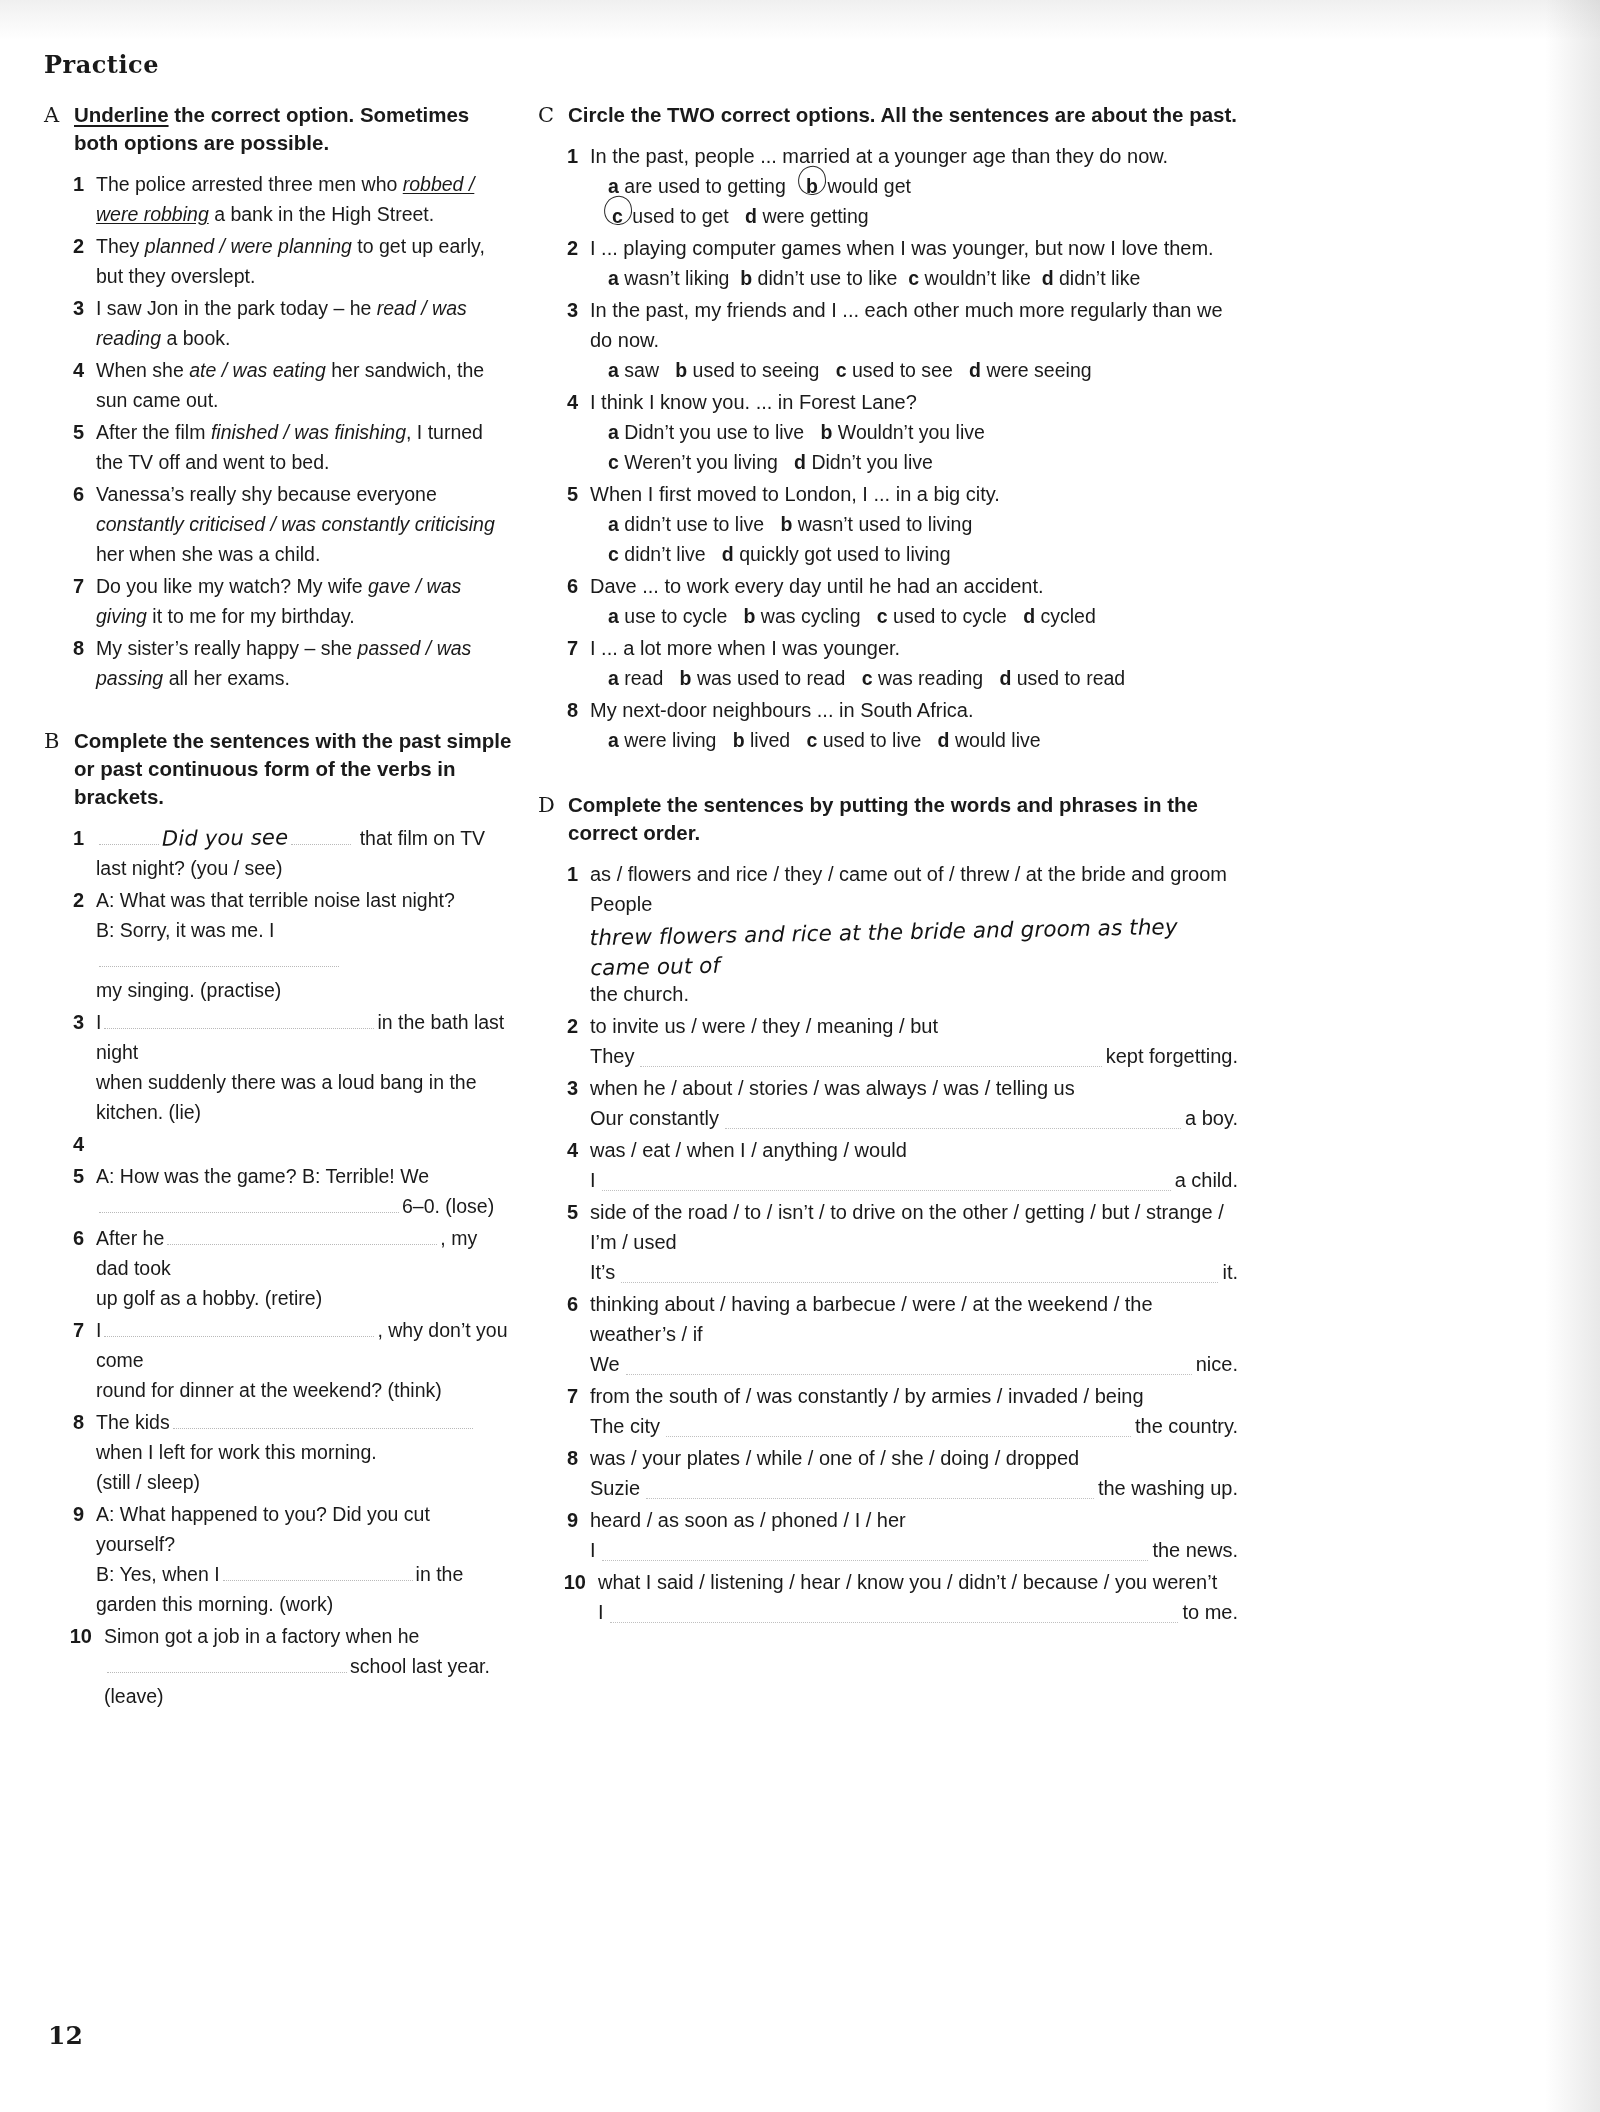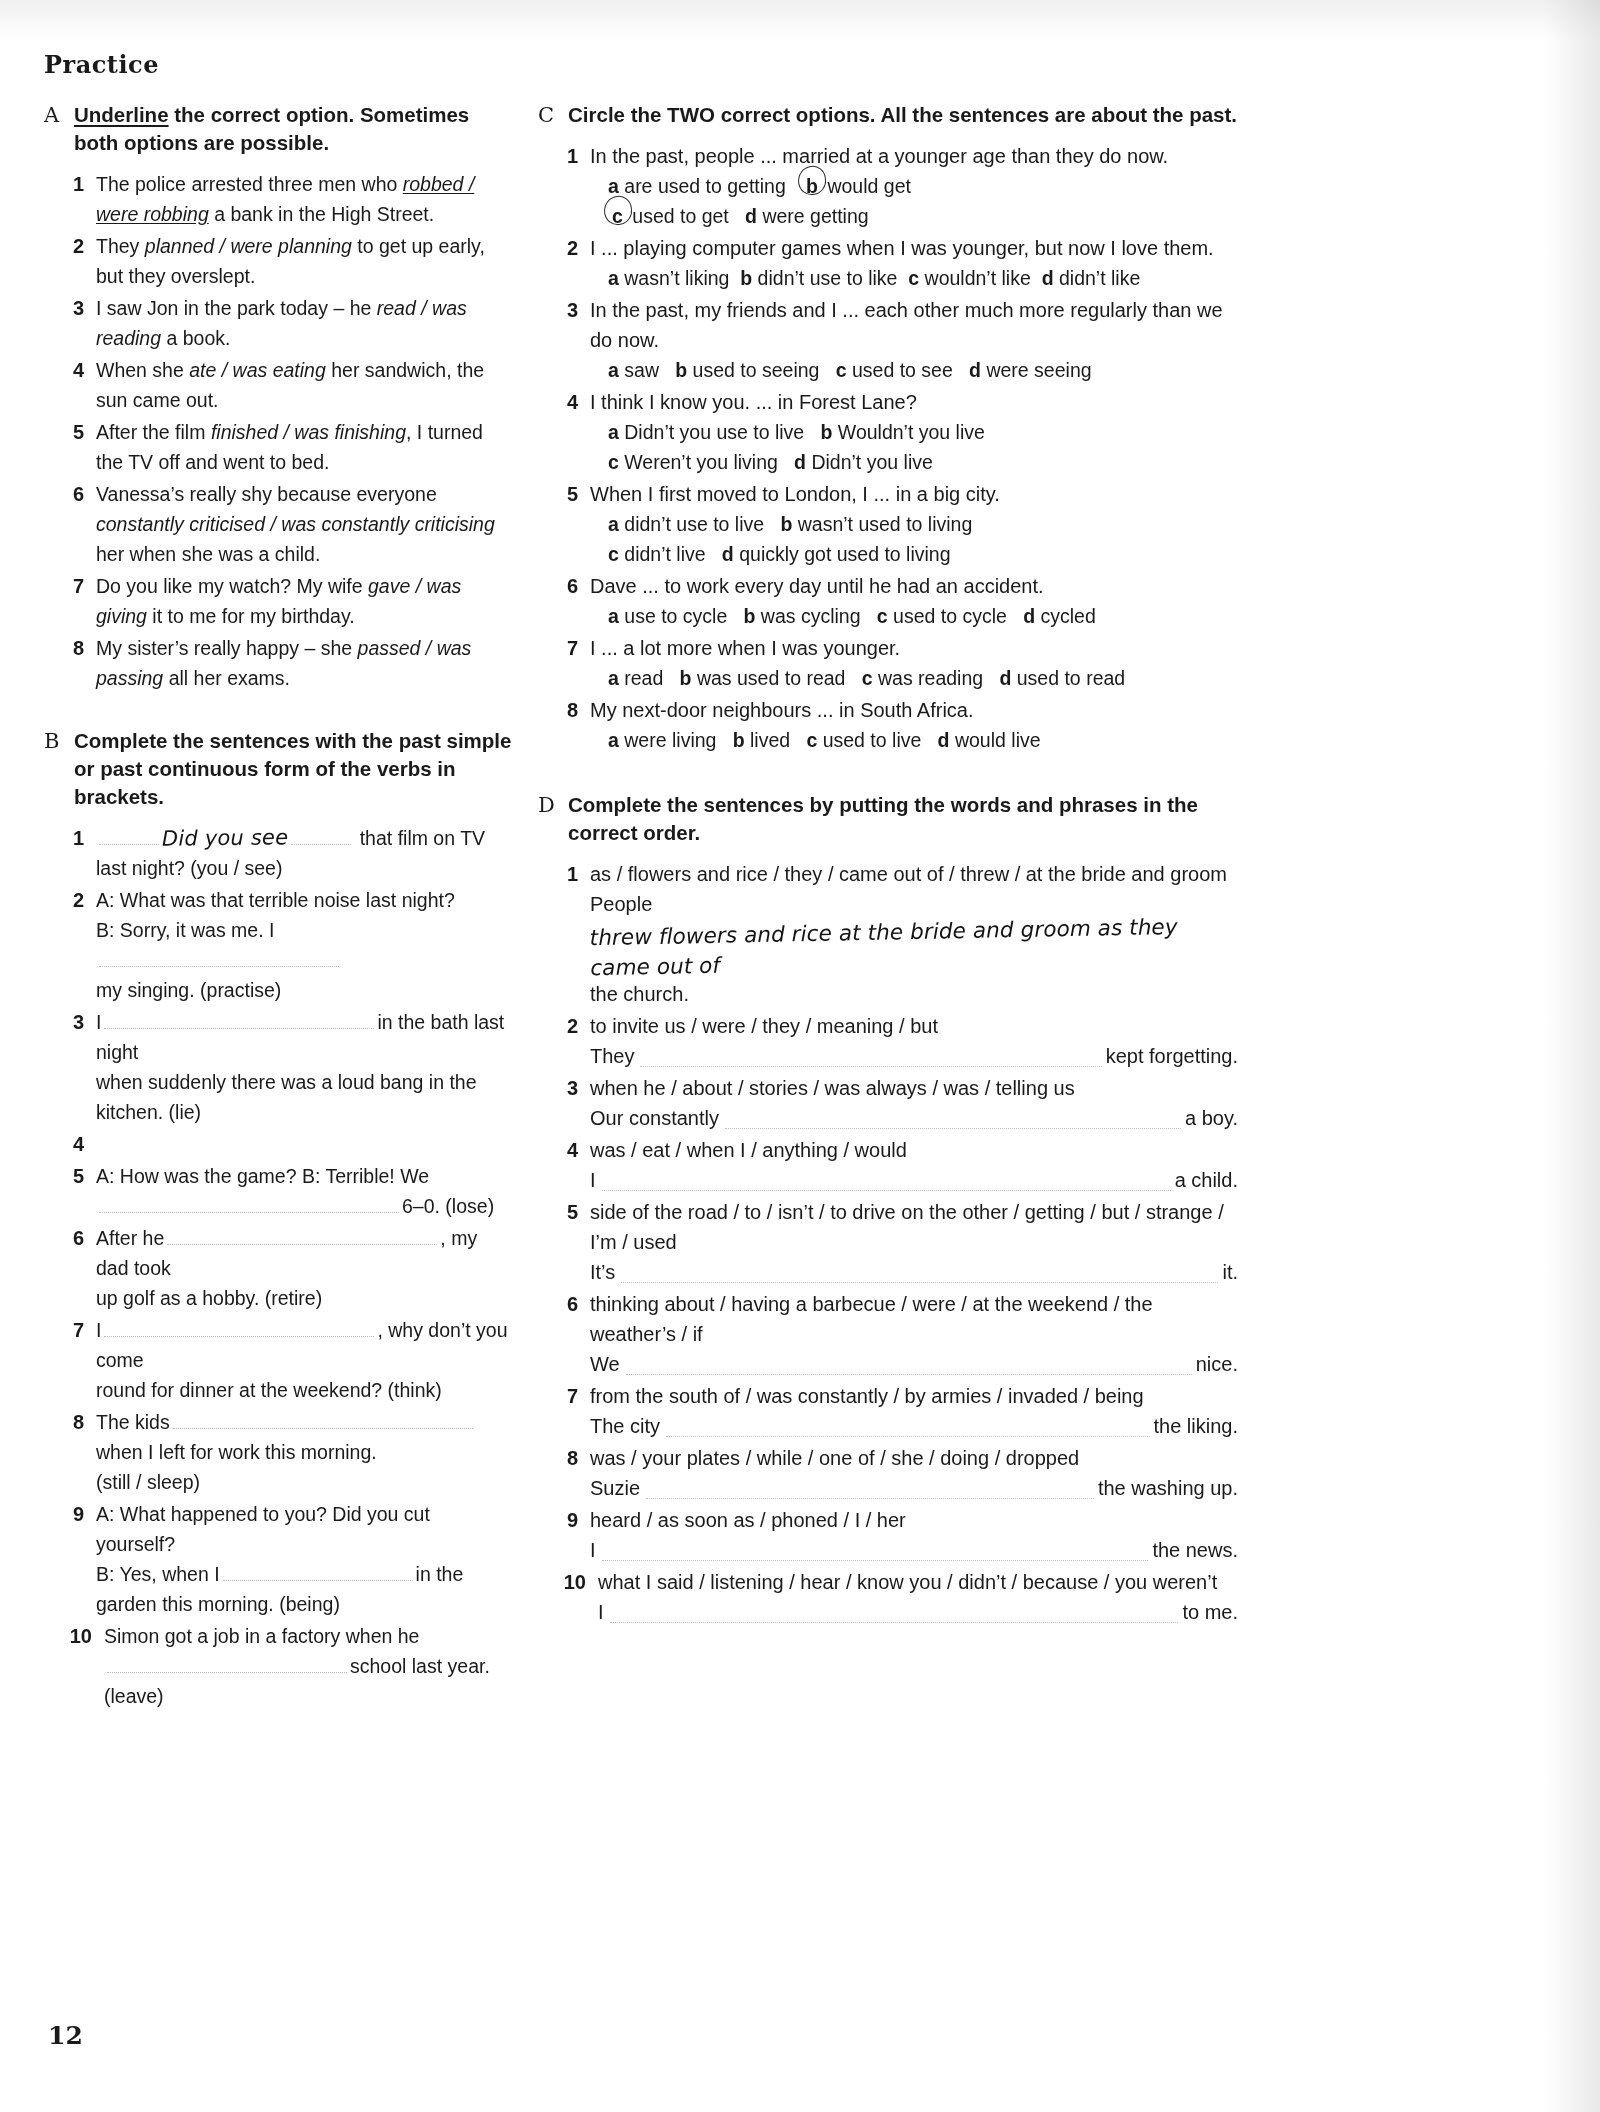--- a/index.html
+++ b/index.html
@@ -308,21 +308,21 @@
                 <span class="scrap">(still / sleep)</span>
               </span>
             </li>
 
             <li>
               <span class="num">9</span>
               <span class="body-txt">
                 <span class="scrap">A: What happened to you? Did you cut</span>
                 <span class="scrap">yourself?</span>
                 <span>B: Yes, when I</span><span class="blank w190"></span><span>in the</span>
-                <span class="scrap">garden this morning. (being)</span>
+                <span class="scrap">garden this morning. (work)</span>
               </span>
             </li>
 
             <li>
               <span class="num wide">10</span>
               <span class="body-txt">
                 <span class="scrap">Simon got a job in a factory when he</span>
                 <span class="blank w240"></span><span>school last year.</span>
                 <span class="scrap">(leave)</span>
               </span>
@@ -509,21 +509,21 @@
               </span>
             </li>
 
             <li>
               <span class="num">7</span>
               <span class="body-txt">
                 <span class="scrap">from the south of / was constantly / by armies / invaded / being</span>
                 <span class="d-answer">
                     <span class="lead">The city</span>
                     <span class="rule"></span>
-                    <span class="tail">the liking.</span>
+                    <span class="tail">the country.</span>
                   </span>
               </span>
             </li>
 
             <li>
               <span class="num">8</span>
               <span class="body-txt">
                 <span class="scrap">was / your plates / while / one of / she / doing / dropped</span>
                 <span class="d-answer">
                     <span class="lead">Suzie</span>

